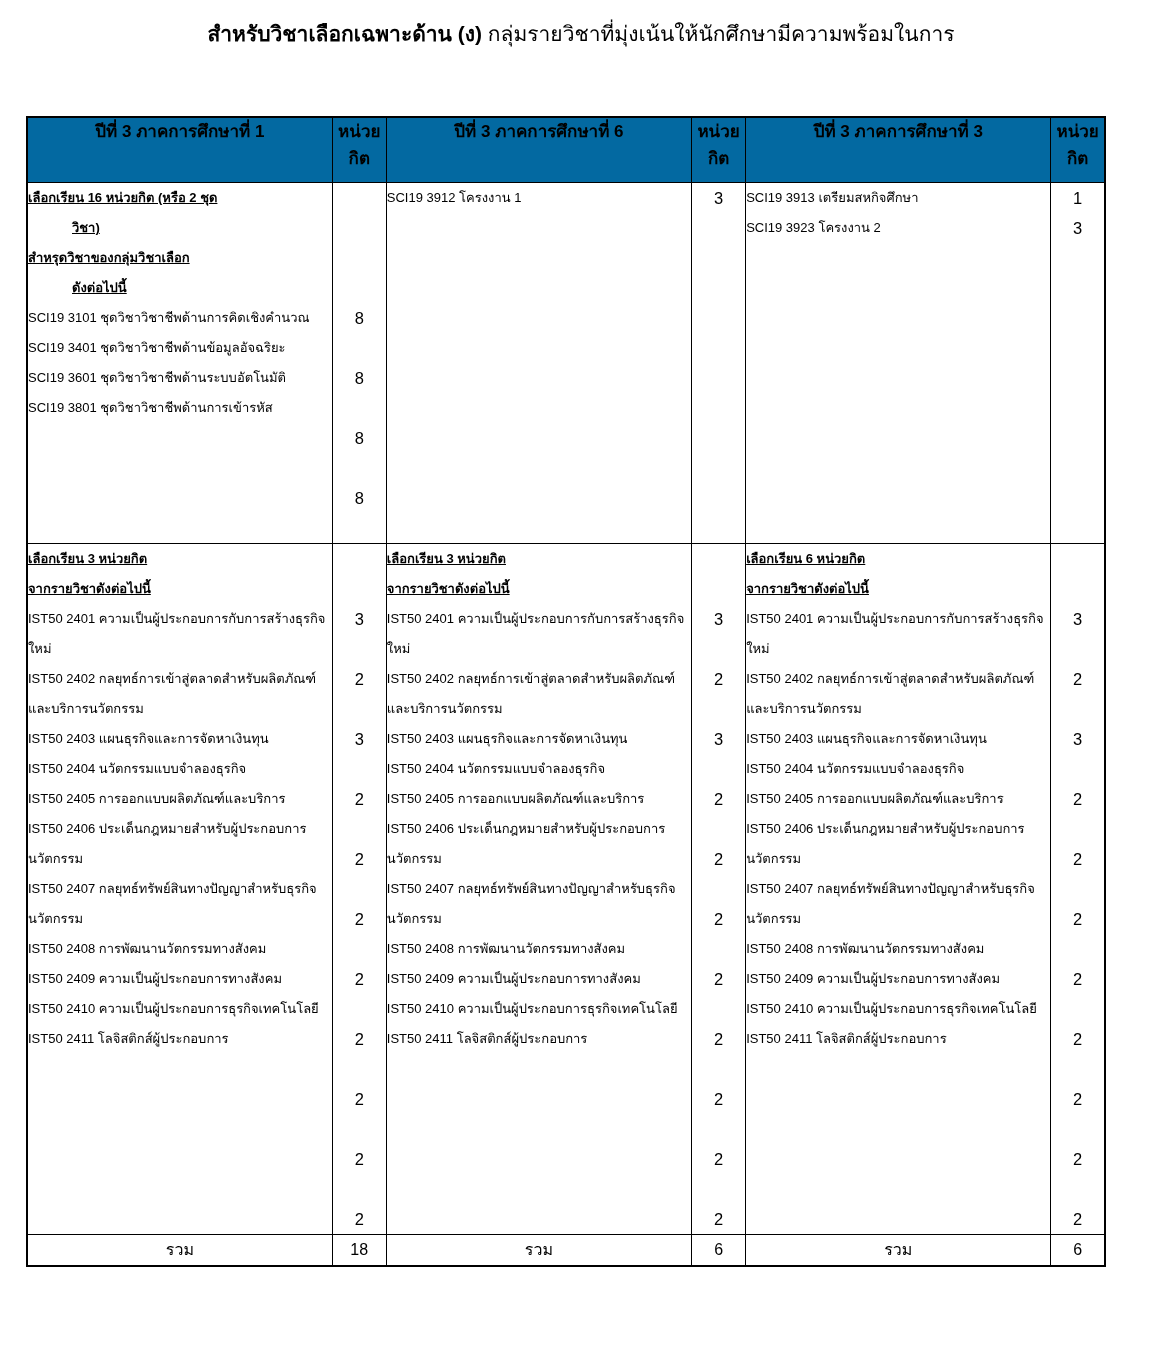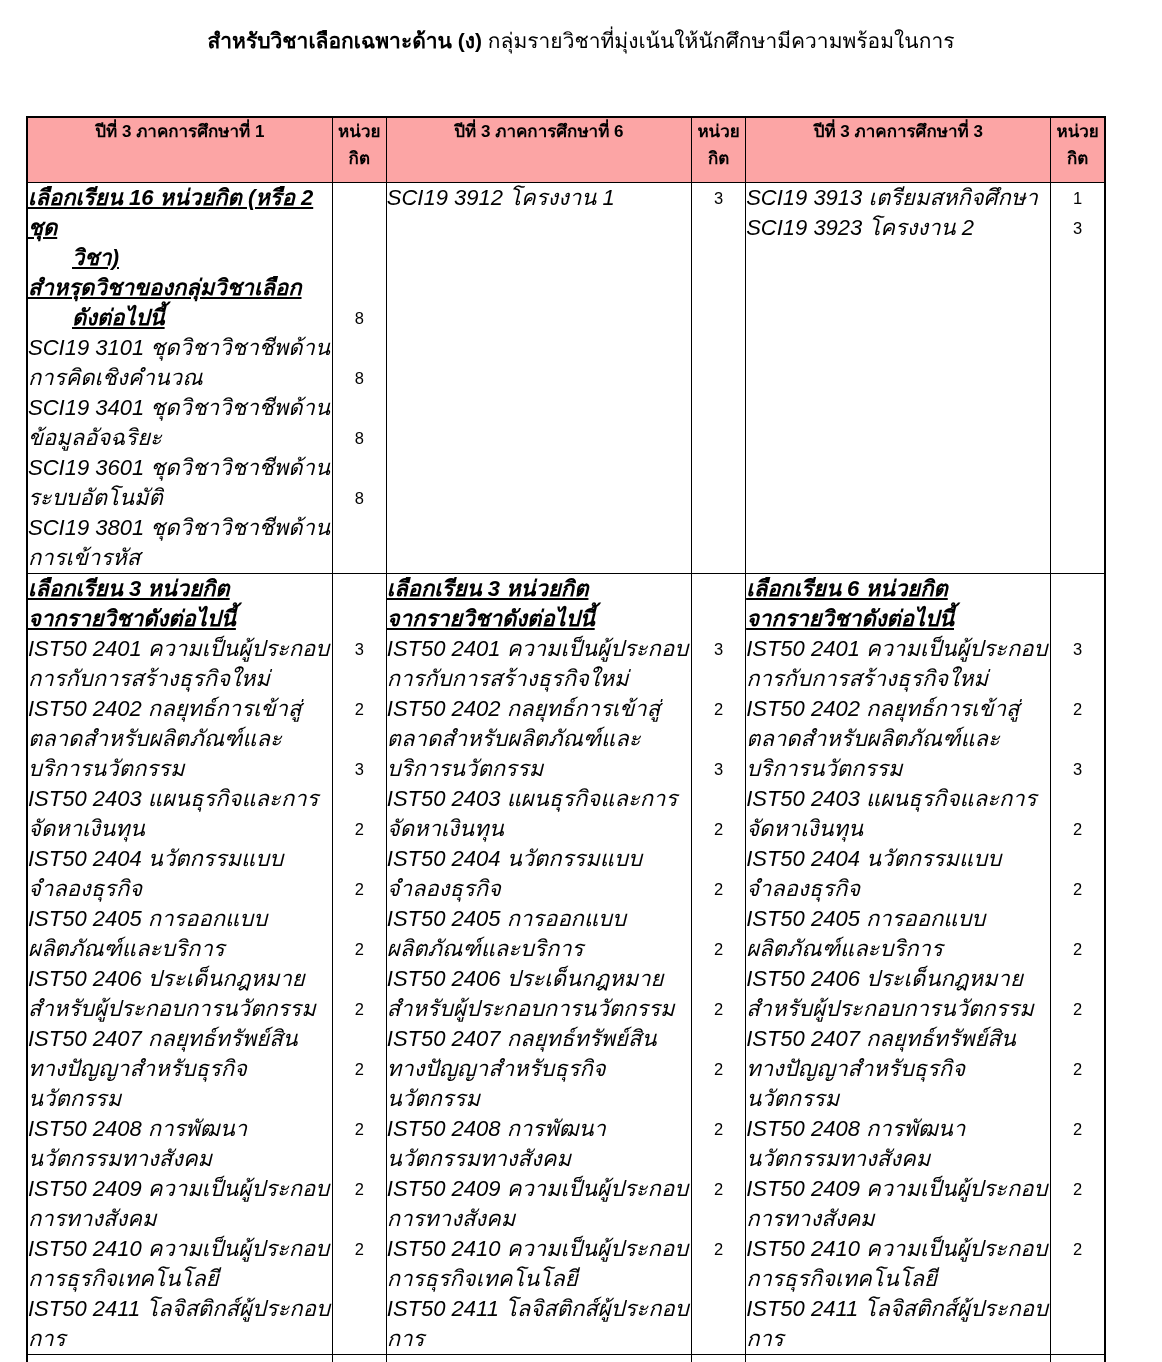--- a/index.html
+++ b/index.html
@@ -13,21 +13,21 @@
     height: 1362px;
     font-family: "Liberation Sans", "DejaVu Sans", sans-serif;
     color: #000000;
     -webkit-font-smoothing: antialiased;
   }
   .page {
     position: relative;
     width: 1162px;
     height: 1362px;
     box-sizing: border-box;
-    padding: 11px;
+    padding: 4px;
     overflow: hidden;
   }
 
   
   .title-block {
     margin: 0;
     padding: 14px 60px 0 60px;
     text-align: center;
   }
   .title-line {
@@ -62,40 +62,39 @@
   table.curriculum th {
     border: 1px solid #000;
     vertical-align: top;
     padding: 0;
   }
   
   col.c-course  { width: 299px; }
   col.c-credit  { width: 53px; }
 
   thead th {
-    background: #fca5a5;
+    background: #0369a1;
     text-align: center;
     vertical-align: top;
     font-weight: bold;
     font-size: 17px;
     line-height: 27px;
     height: 64px;
     padding: 6px 2px 2px 2px;
     border-bottom: 2px solid #000;
   }
   thead th.hdr-credit {
     font-size: 17px;
   }
   .hdr-credit span { display: block; }
 
   td.cell-course {
     padding: 6px 8px 6px 8px;
-    font-size: 22px;
+    font-size: 13px;
     line-height: 30px;
-    font-style: italic;
   }
   td.cell-credit {
     padding: 6px 6px 6px 6px;
     font-size: 16.5px;
     line-height: 30px;
     text-align: center;
   }
 
   .sec-divider td { border-top: 2px solid #000; }
 

